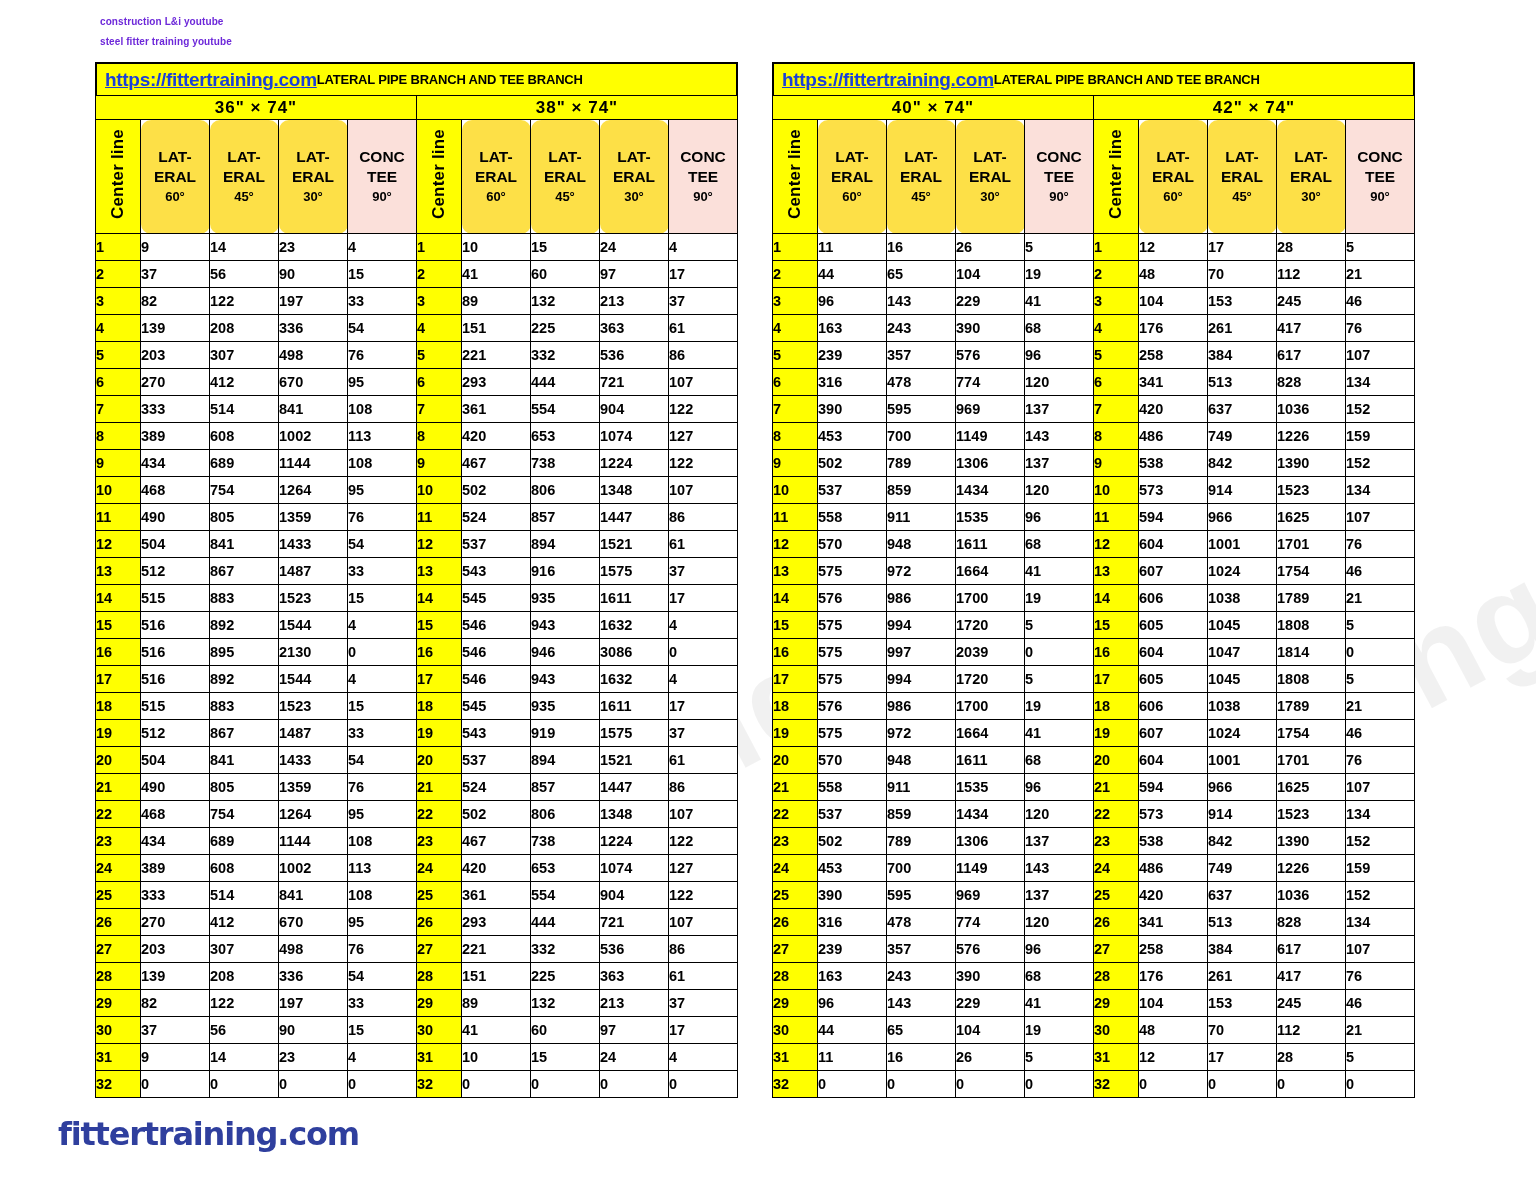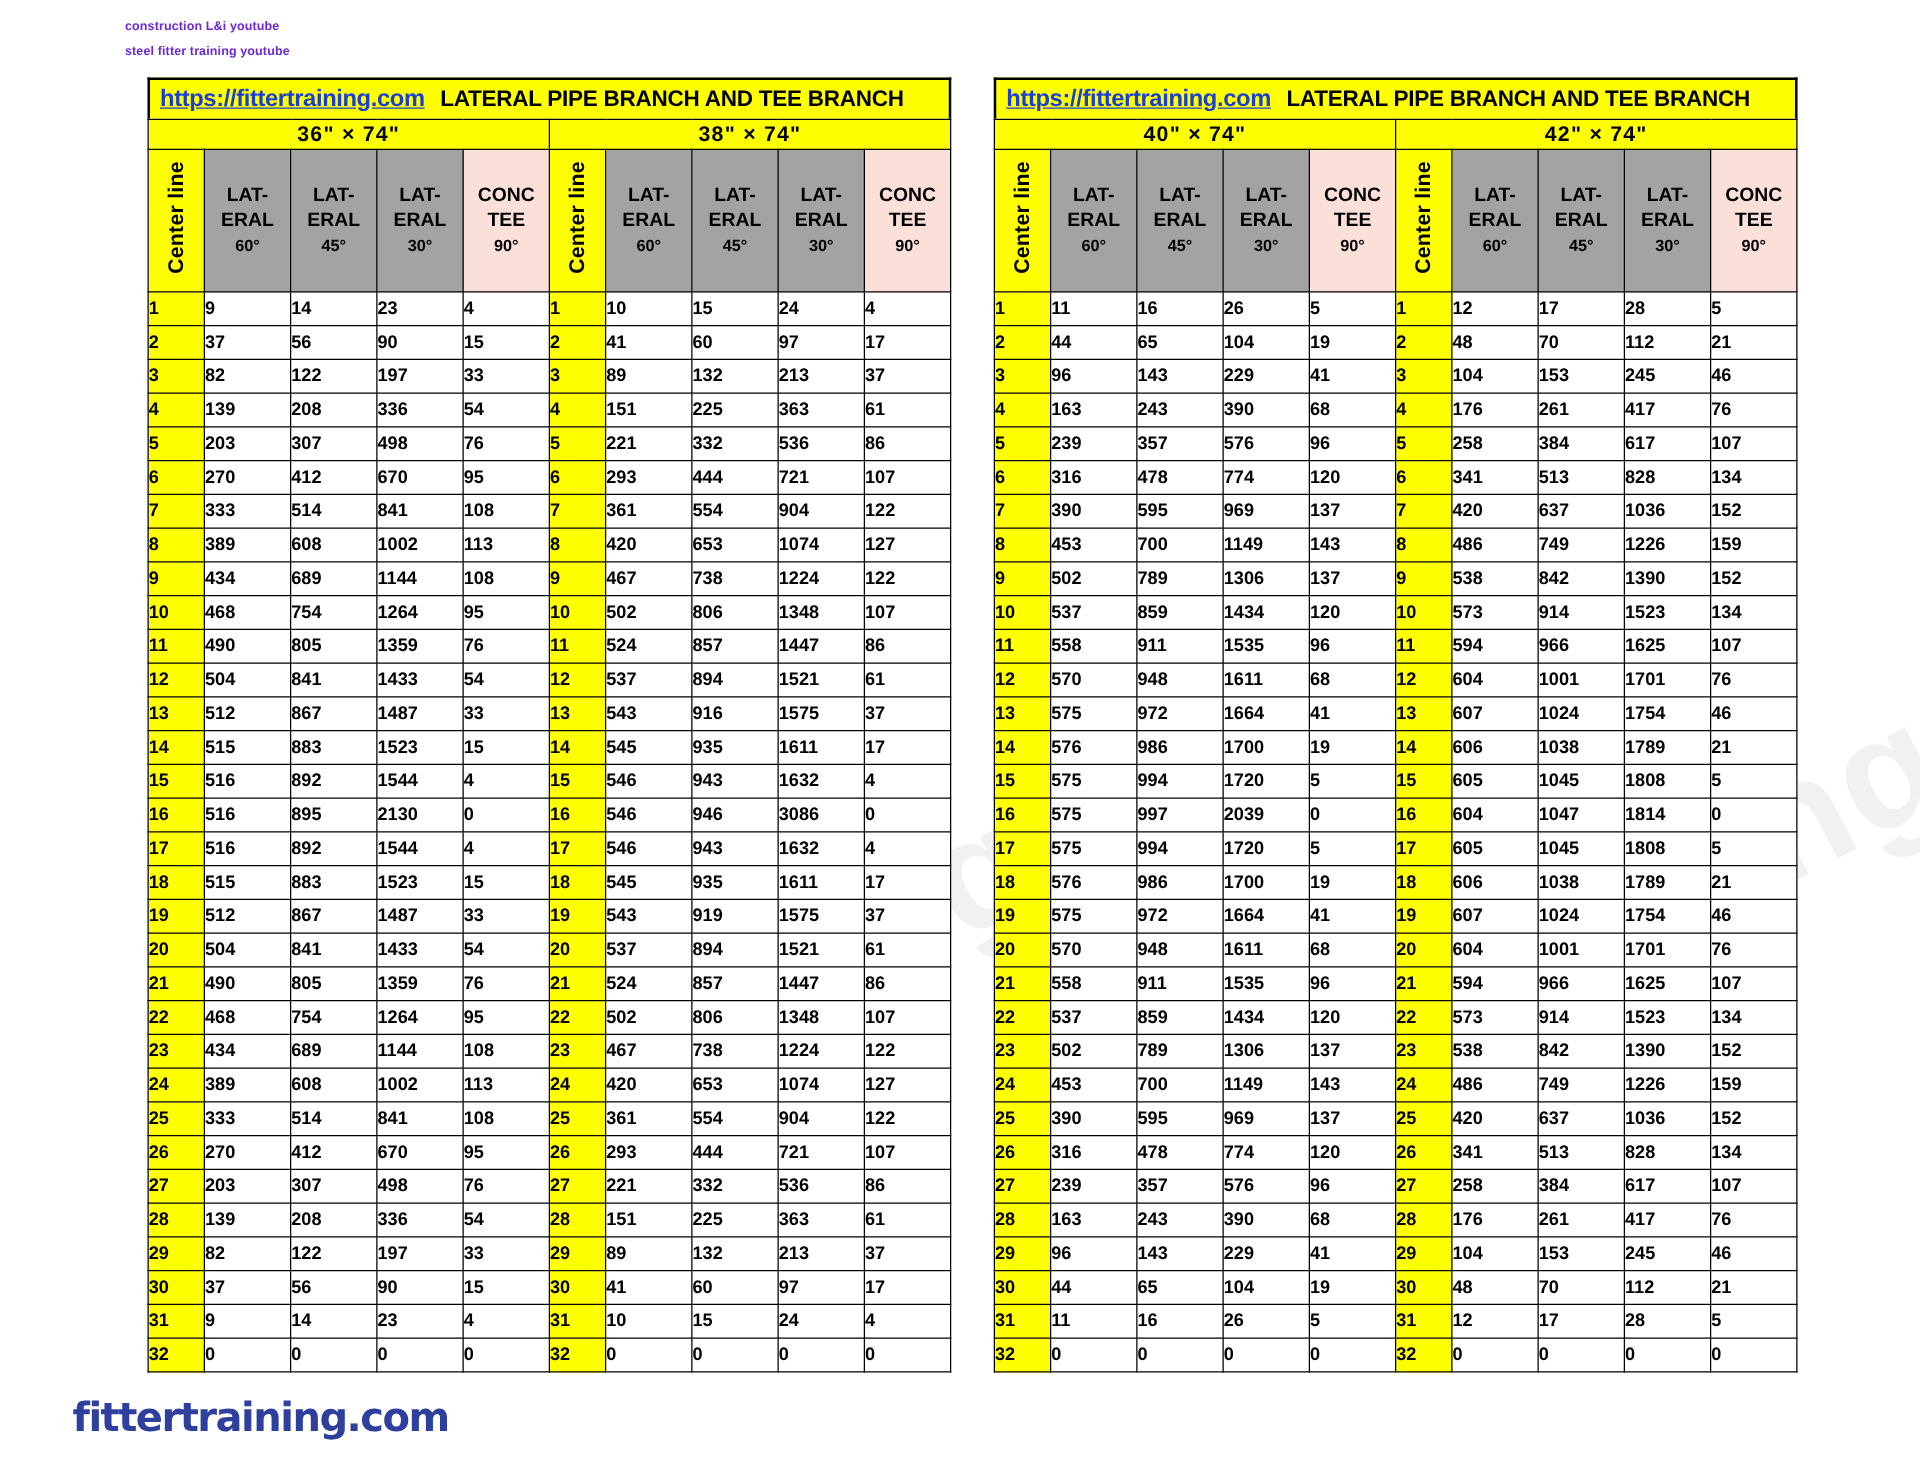--- a/index.html
+++ b/index.html
@@ -53,21 +53,20 @@
     line-height: 20px;
     letter-spacing: 0.1px;
     white-space: nowrap;
   }
 
   
   .sheet {
     position: absolute;
     top: 62px;
     z-index: 2;
-    margin-left: 23px;
   }
   #sheet-left  { left: 95px;  }
   #sheet-right { left: 772px; }
 
   .titlebar {
     background: #ffff00;
     border: 2px solid #000000;
     border-bottom: none;
     height: 33px;
     display: flex;
@@ -78,22 +77,22 @@
   .titlebar .site {
     font-size: 19px;
     font-weight: bold;
     color: #1a3fd8;
     text-decoration: underline;
     white-space: nowrap;
     letter-spacing: -0.3px;
   }
   .titlebar .caption {
     flex: 1;
-    text-align: right;
-    font-size: 18px;
+    text-align: left;
+    font-size: 13px;
     font-weight: bold;
     color: #000000;
     white-space: nowrap;
     letter-spacing: -0.2px;
     padding-right: 28px;
   }
 
   table.grid {
     border-collapse: collapse;
     table-layout: fixed;
@@ -141,21 +140,21 @@
   
   td.col-head {
     text-align: center;
     vertical-align: middle;
     font-size: 15.5px;
     font-weight: bold;
     color: #000000;
     line-height: 20px;
     padding: 2px 1px;
   }
-  td.col-head.lat  { background: #a3a3a3; }
+  td.col-head.lat  { background: #fde047; border-radius: 10px; }
   td.col-head.tee  { background: #fbe0da; }
   td.col-head .ln  { display: block; white-space: nowrap; }
   td.col-head .deg { font-size: 13px; }
 
   
   td.cl-cell {
     background: #ffff00;
     font-size: 14.5px;
     font-weight: bold;
     color: #000000;

